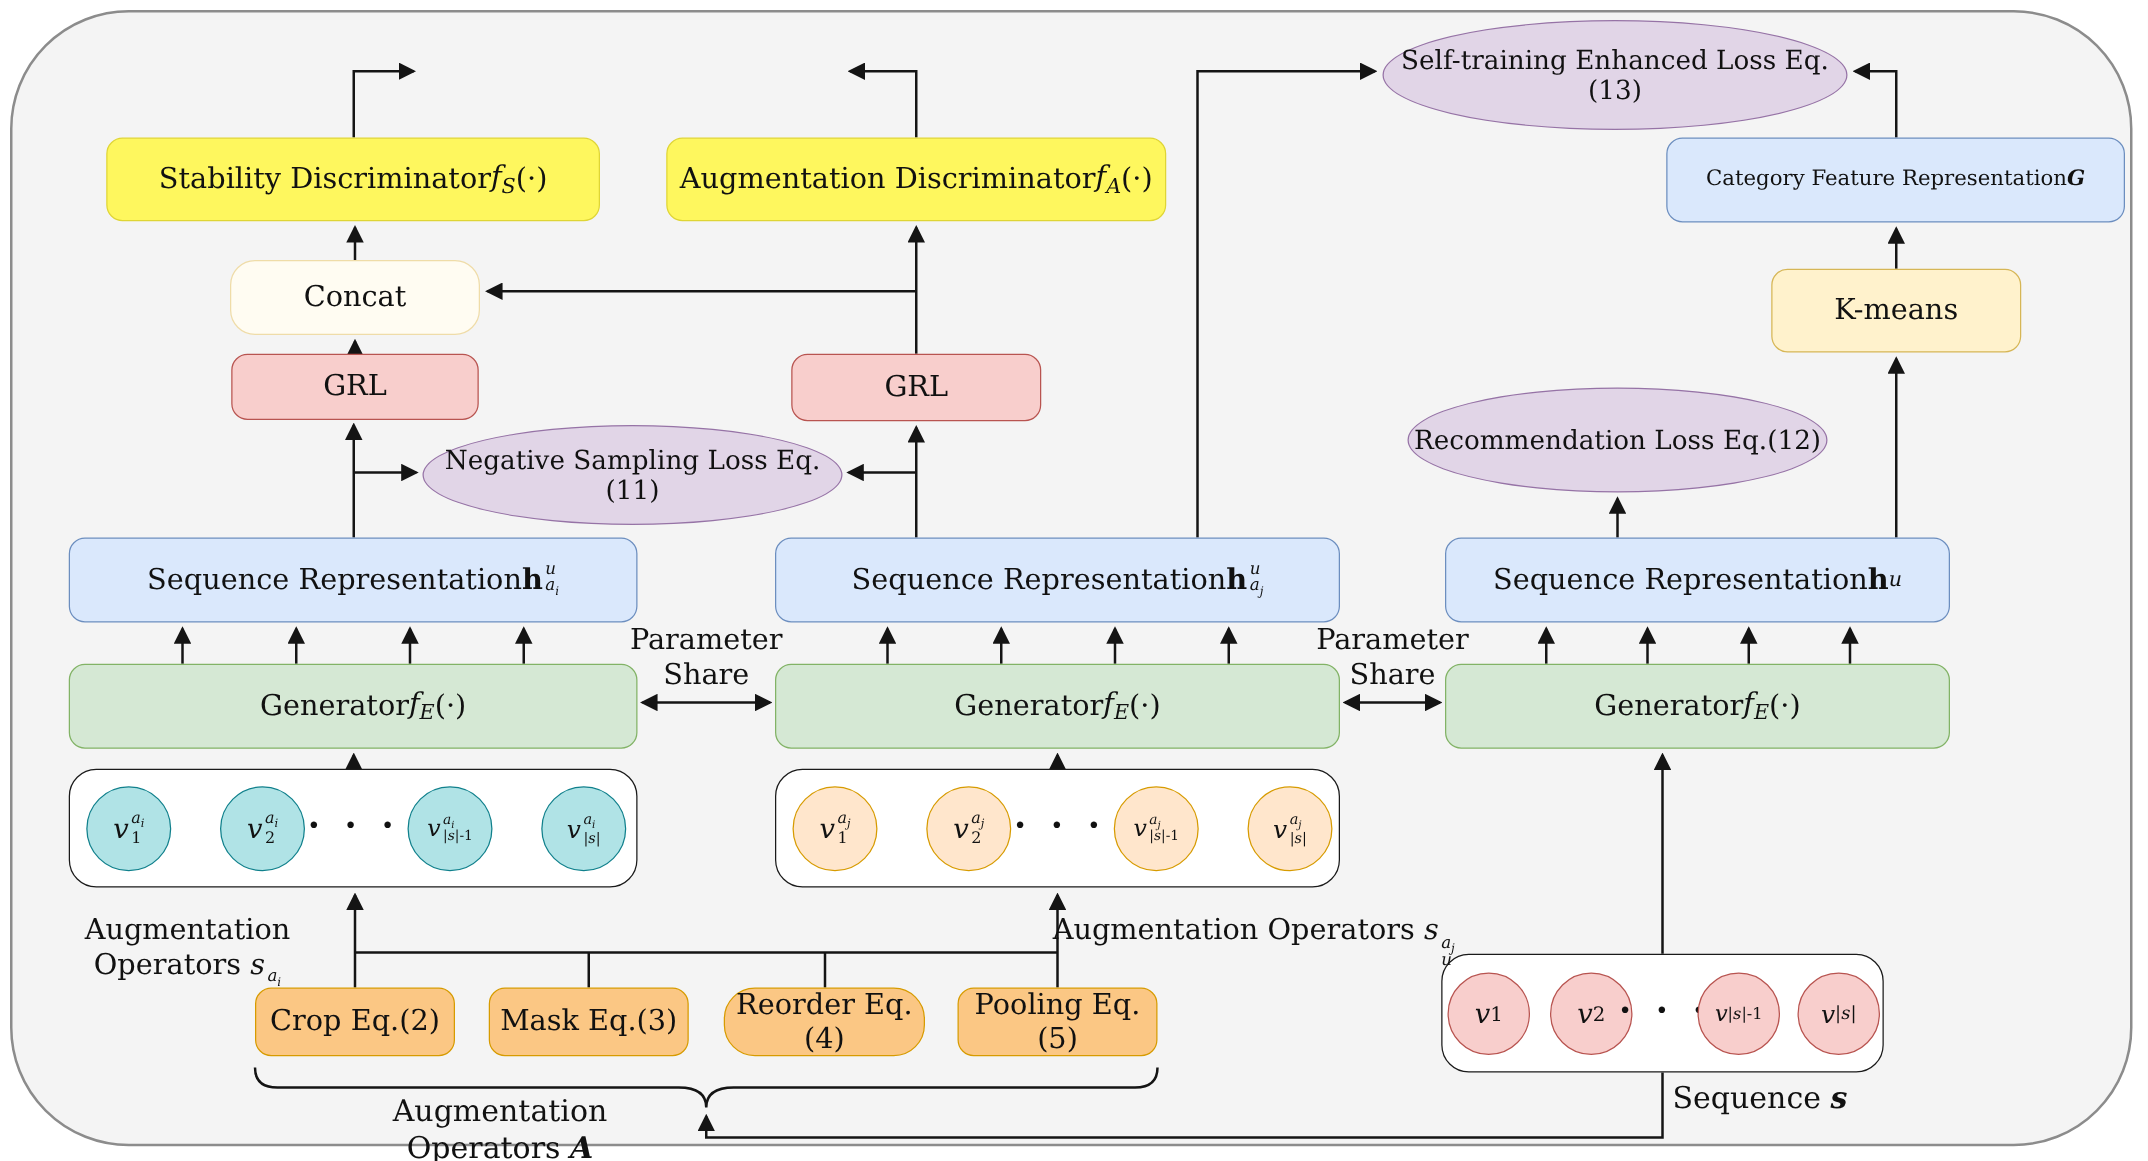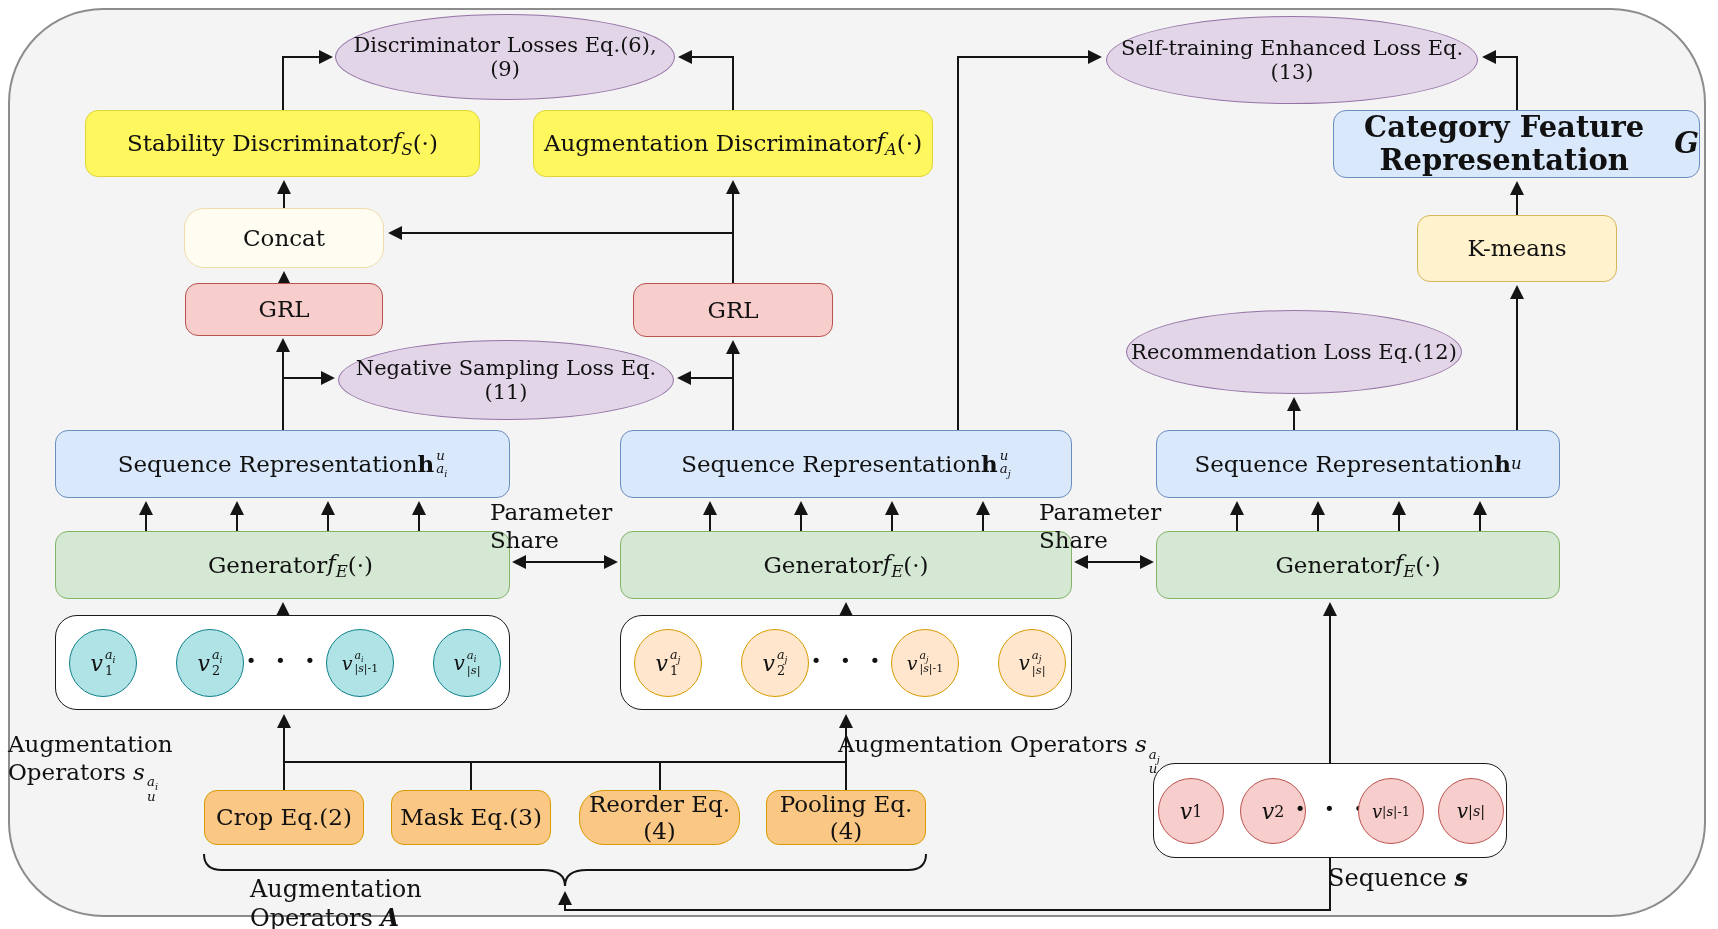--- a/index.html
+++ b/index.html
@@ -15,21 +15,21 @@
   .red{background:#F8CECC;border-color:#B85450;}
   .blue{background:#DAE8FC;border-color:#6C8EBF;}
   .green{background:#D5E8D4;border-color:#82B366;}
   .cyellow{background:#FFF2CC;border-color:#D6B656;}
   .orange{background:#FBC784;border-color:#D79B00;}
   .whitebox{position:absolute;background:#fff;border:1.8px solid #1a1a1a;border-radius:22px;box-sizing:border-box;}
   .circle{position:absolute;border-radius:50%;border:1.6px solid;display:flex;align-items:center;justify-content:center;font-size:22px;box-sizing:border-box;}
   .teal{background:#B0E3E6;border-color:#10808C;}
   .peach{background:#FFE6CC;border-color:#D79B00;}
   .pink{background:#F8CECC;border-color:#B85450;}
-  .lbl{position:absolute;text-align:left;font-size:23px;line-height:1.2;}
+  .lbl{position:absolute;text-align:center;font-size:23px;line-height:1.2;}
   .dots{position:absolute;font-size:28px;font-weight:700;letter-spacing:5px;transform:translate(-50%,-58%);}
   .ss{display:inline-flex;flex-direction:column;align-items:flex-start;line-height:.95;font-size:.58em;vertical-align:-.5em;margin-left:2px;}
   .ss span{display:block;}
   sub{font-size:.72em;}
   sup{font-size:.72em;}
   i b, b i{font-style:italic;}
 </style>
 </head>
 <body>
 
@@ -79,33 +79,32 @@
       <path d="M660,762 V790"></path>
       <path d="M284,790 V716" marker-end="url(#ah)"></path>
       <path d="M846,790 V716" marker-end="url(#ah)"></path>
       <path d="M514,562 H616" marker-start="url(#ah)" marker-end="url(#ah)"></path>
       <path d="M1076,562 H1152" marker-start="url(#ah)" marker-end="url(#ah)"></path>
       <path d="M1330,858 V910 H565 V893" marker-end="url(#ah)"></path>
       <path d="M204,854 Q204,870 222,870 L543,870 Q565,870 565,886 Q565,870 587,870 L908,870 Q926,870 926,854"></path>
     </g>
   </svg>
 
-  <div class="node ellipse purple" style="left:335px;top:14px;width:340px;height:86px;font-size:21px;">Discriminator  Losses Eq.(6), (9)</div>
   <div class="node ellipse purple" style="left:1106px;top:16px;width:372px;height:88px;font-size:21px;">Self-training Enhanced Loss Eq.(13)</div>
   <div class="node ellipse purple" style="left:338px;top:340px;width:336px;height:80px;font-size:21px;">Negative Sampling Loss Eq.(11)</div>
   <div class="node ellipse purple" style="left:1126px;top:310px;width:336px;height:84px;font-size:21px;">Recommendation Loss Eq.(12)</div>
 
   <div class="node rect yellow" style="left:85px;top:110px;width:395px;height:67px;">Stability Discriminator <i>f<sub>S</sub></i>(·)</div>
   <div class="node rect yellow" style="left:533px;top:110px;width:400px;height:67px;">Augmentation Discriminator <i>f<sub>A</sub></i>(·)</div>
 
   <div class="node rect cream" style="left:184px;top:208px;width:200px;height:60px;">Concat</div>
   <div class="node rect red" style="left:185px;top:283px;width:198px;height:53px;">GRL</div>
   <div class="node rect red" style="left:633px;top:283px;width:200px;height:54px;">GRL</div>
 
-  <div class="node rect blue" style="left:1333px;top:110px;width:367px;height:68px;font-size:29px;font-weight:bold;">Category Feature Representation <i><b>G</b></i></div>
+  <div class="node rect blue" style="left:1333px;top:110px;width:367px;height:68px;font-size:17px;">Category Feature Representation <i><b>G</b></i></div>
   <div class="node rect cyellow" style="left:1417px;top:215px;width:200px;height:67px;">K-means</div>
 
   <div class="node rect blue" style="left:55px;top:430px;width:455px;height:68px;">Sequence Representation <b>h</b><span class="ss">
         <span><i>u</i></span>
         <span><i>a<sub>i</sub></i></span>
       </span></div>
   <div class="node rect blue" style="left:620px;top:430px;width:452px;height:68px;">Sequence Representation <b>h</b><span class="ss">
         <span><i>u</i></span>
         <span><i>a<sub>j</sub></i></span>
       </span></div>
@@ -206,15 +205,15 @@
   <div class="lbl" style="left:838px;top:731px;width:330px;">Augmentation Operators <i>s</i><span class="ss">
         <span><i>a<sub>j</sub></i></span>
         <span><i>u</i></span>
       </span></div>
   <div class="lbl" style="left:250px;top:875px;width:300px;font-size:24px;">Augmentation Operators <i><b>A</b></i></div>
   <div class="lbl" style="left:1328px;top:864px;width:160px;font-size:24px;">Sequence <i><b>s</b></i></div>
 
   <div class="node rect orange" style="left:204px;top:790px;width:160px;height:55px;">Crop Eq.(2)</div>
   <div class="node rect orange" style="left:391px;top:790px;width:160px;height:55px;">Mask Eq.(3)</div>
   <div class="node rect orange" style="left:579px;top:790px;width:161px;height:55px;border-radius:25px;">Reorder Eq.(4)</div>
-  <div class="node rect orange" style="left:766px;top:790px;width:160px;height:55px;">Pooling Eq.(4)</div>
+  <div class="node rect orange" style="left:766px;top:790px;width:160px;height:55px;">Pooling Eq.(5)</div>
 
 </div>
 
 </body></html>

